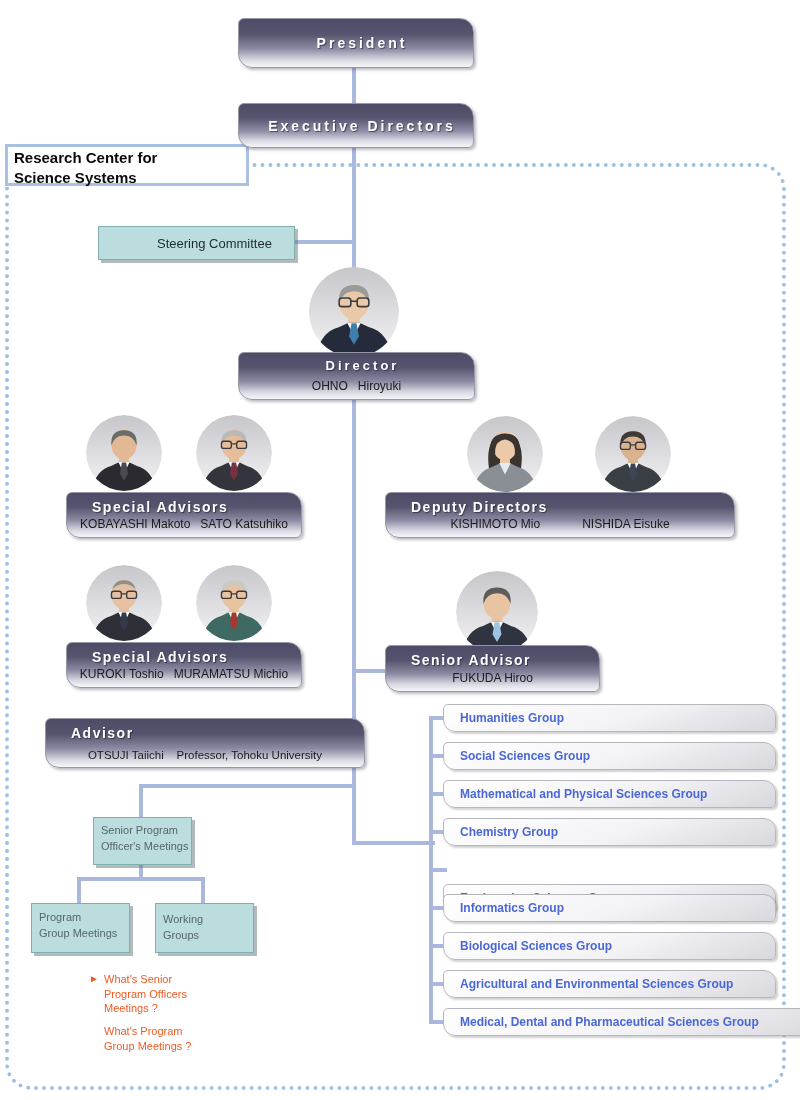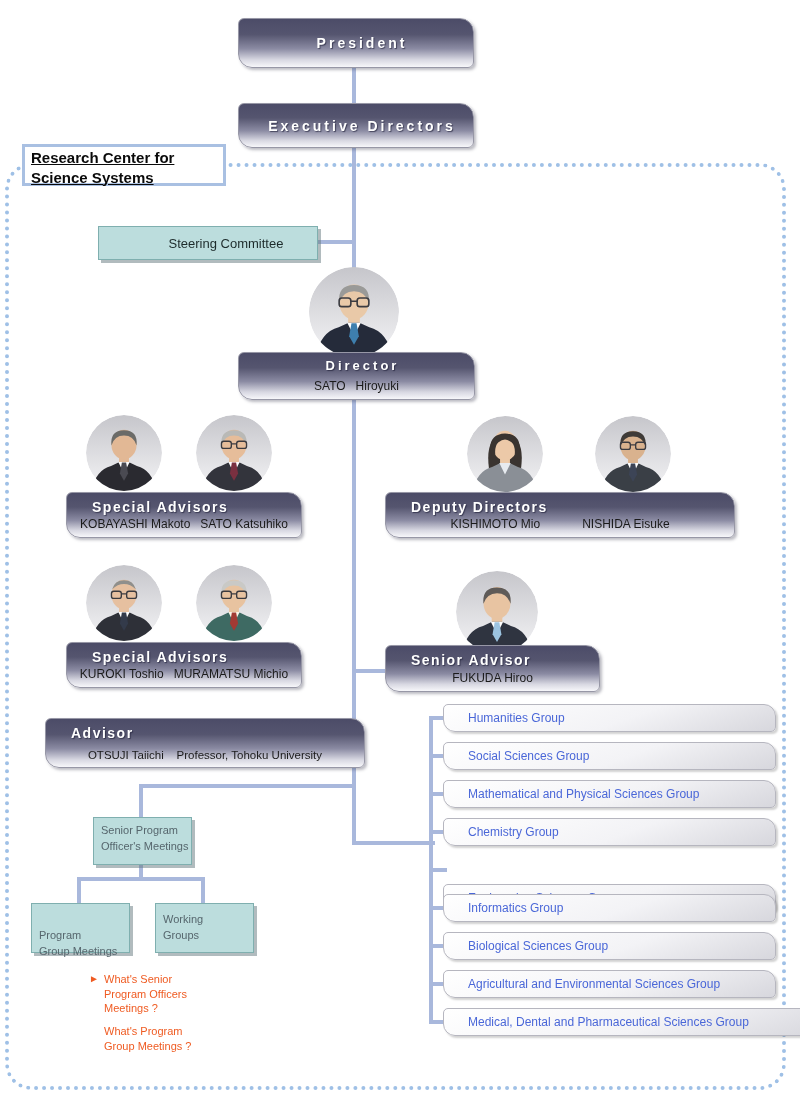--- a/index.html
+++ b/index.html
@@ -19,22 +19,22 @@
   .centerflex{display:flex;align-items:center;justify-content:center;}
   .names{position:absolute;bottom:6px;left:0;width:100%;text-align:center;
          font-size:12px;color:#1b1b1b;white-space:pre-wrap;}
   .names2{display:flex;justify-content:center;gap:42px;}
   .tealbox{background:#bcdddd;border:1px solid #7fafaf;box-shadow:3px 3px 0 rgba(100,120,125,.5);}
   .steertext{font-size:13px;color:#1d2b2b;}
   .mtext{font-size:11px;line-height:1.45;color:#56666d;white-space:pre-line;padding:5px 0 0 7px;}
   .groupbox{background:linear-gradient(160deg,#ffffff 0%,#f3f3f6 55%,#d7d7dd 100%);
             border:1px solid #b6b6bf;border-radius:5px 12px 5px 12px;
             box-shadow:2px 2px 2px rgba(0,0,0,.18);color:var(--group-text);
-            font-weight:normal;font-size:12px;display:flex;align-items:center;
-            padding-left:24px;white-space:nowrap;cursor:pointer;}
+            font-weight:bold;font-size:12px;display:flex;align-items:center;
+            padding-left:16px;white-space:nowrap;cursor:pointer;}
   .olink{color:var(--orange);font-size:11px;line-height:1.32;white-space:pre-line;cursor:pointer;}
   .oarrow{color:var(--orange);font-size:10px;}
   .avatar{display:block;}
   .avatar svg{display:block;}
 </style>
 </head>
 <body>
 
 <div class="abs dotted" style="left:5px;top:163px;width:781px;height:927px;"></div>
 
@@ -53,31 +53,31 @@
 <div class="abs line" style="left:429px;top:716px;width:18px;height:4px;"></div>
 <div class="abs line" style="left:429px;top:754px;width:18px;height:4px;"></div>
 <div class="abs line" style="left:429px;top:792px;width:18px;height:4px;"></div>
 <div class="abs line" style="left:429px;top:830px;width:18px;height:4px;"></div>
 <div class="abs line" style="left:429px;top:868px;width:18px;height:4px;"></div>
 <div class="abs line" style="left:429px;top:906px;width:18px;height:4px;"></div>
 <div class="abs line" style="left:429px;top:944px;width:18px;height:4px;"></div>
 <div class="abs line" style="left:429px;top:982px;width:18px;height:4px;"></div>
 <div class="abs line" style="left:429px;top:1020px;width:18px;height:4px;"></div>
 
-<div class="abs rclabel" style="left:22px;top:144px;width:204px;height:42px;text-decoration:underline;">Research Center for
+<div class="abs rclabel" style="left:5px;top:144px;width:244px;height:42px;">Research Center for
 Science Systems</div>
 
 <div class="abs gradbox centerflex" style="left:238px;top:18px;width:236px;height:50px;">
   <span class="gtitle">President</span>
 </div>
 <div class="abs gradbox centerflex" style="left:238px;top:103px;width:236px;height:45px;">
   <span class="gtitle">Executive Directors</span>
 </div>
 
-<div class="abs tealbox centerflex" style="left:98px;top:226px;width:220px;height:34px;padding-left:36px;">
+<div class="abs tealbox centerflex" style="left:98px;top:226px;width:197px;height:34px;padding-left:36px;">
   <span class="steertext">Steering Committee</span>
 </div>
 
 <span class="abs avatar" style="left:309px;top:267px;width:90px;height:90px;">
     <svg viewBox="0 0 100 100" width="100%" height="100%">
       <defs>
         <linearGradient id="av0g" x1="0" y1="0" x2="0" y2="1">
           <stop offset="0" stop-color="#c6c6cb"></stop>
           <stop offset="1" stop-color="#f4f4f6"></stop>
         </linearGradient>
@@ -96,21 +96,21 @@
         <g fill="none" stroke="#3b3b40" stroke-width="1.8">
           <rect x="33.5" y="34.5" width="13" height="9.5" rx="3"></rect>
           <rect x="53.5" y="34.5" width="13" height="9.5" rx="3"></rect>
           <path d="M46.5 38h7"></path>
         </g>
       </g>
     </svg>
   </span>
 <div class="abs gradbox" style="left:238px;top:352px;width:237px;height:48px;">
   <span class="gtitle" style="display:block;text-align:center;padding-top:5px;font-size:13px;">Director</span>
-  <div class="names">SATO   Hiroyuki</div>
+  <div class="names">OHNO   Hiroyuki</div>
 </div>
 
 <span class="abs avatar" style="left:86px;top:415px;width:76px;height:76px;">
     <svg viewBox="0 0 100 100" width="100%" height="100%">
       <defs>
         <linearGradient id="av1g" x1="0" y1="0" x2="0" y2="1">
           <stop offset="0" stop-color="#c6c6cb"></stop>
           <stop offset="1" stop-color="#f4f4f6"></stop>
         </linearGradient>
         <clipPath id="av1c">
@@ -306,21 +306,21 @@
 <div class="abs gradbox" style="left:45px;top:718px;width:320px;height:50px;">
   <span class="gtitle titlerow">Advisor</span>
   <div class="names" style="font-size:11.5px;">OTSUJI Taiichi    Professor, Tohoku University</div>
 </div>
 
 <div class="abs tealbox" style="left:93px;top:817px;width:99px;height:48px;">
   <div class="mtext">Senior Program
 Officer's Meetings</div>
 </div>
 <div class="abs tealbox" style="left:31px;top:903px;width:99px;height:50px;">
-  <div class="mtext" style="padding-top:24px;">Program
+  <div class="mtext" style="padding-top:6px;">Program
 Group Meetings</div>
 </div>
 <div class="abs tealbox" style="left:155px;top:903px;width:99px;height:50px;">
   <div class="mtext" style="padding-top:8px;">Working
 Groups</div>
 </div>
 
 <span class="abs oarrow" style="left:89px;top:973px;">►</span>
 <div class="abs olink" style="left:104px;top:972px;width:120px;">What's Senior
 Program Officers

